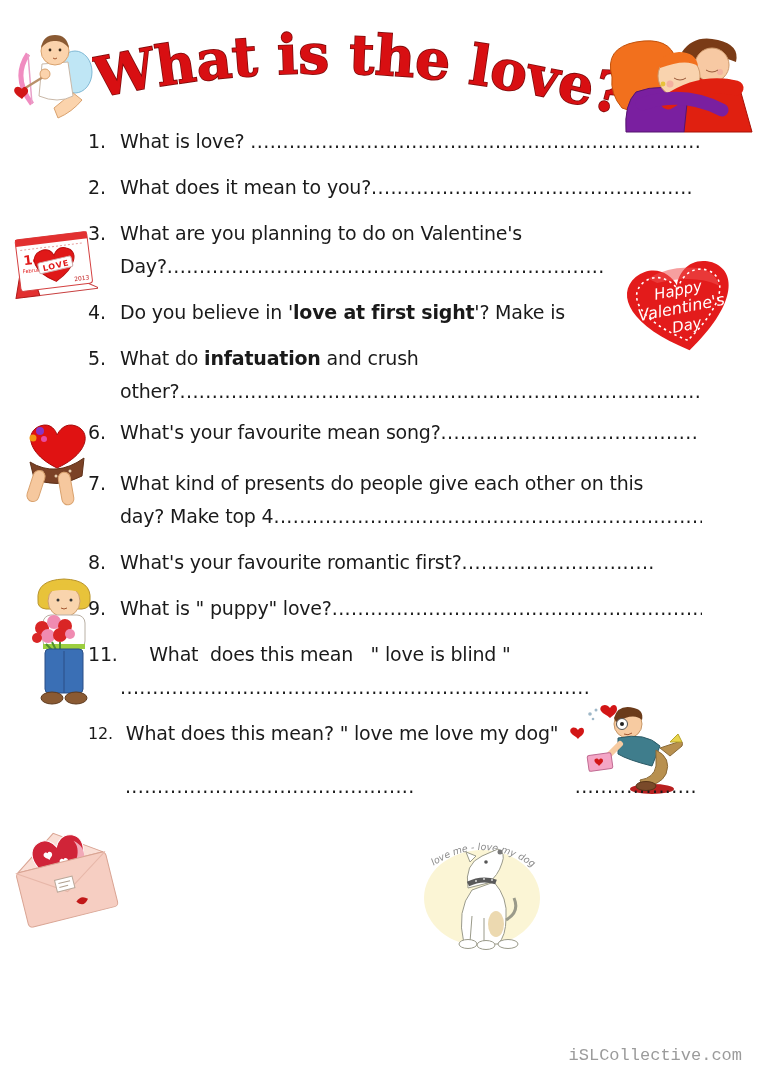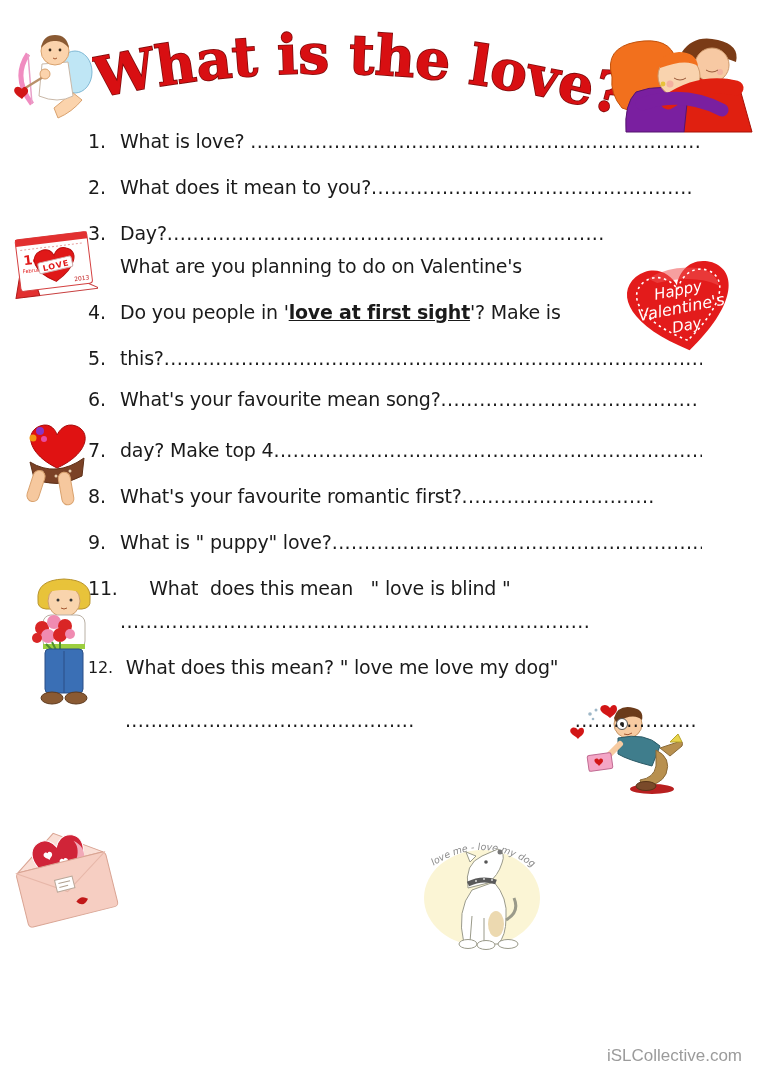--- a/index.html
+++ b/index.html
@@ -10,41 +10,41 @@
   #title-art text{font-family:"DejaVu Serif","Liberation Serif",serif;font-weight:bold;
         font-size:55px;fill:#d80f12;stroke:#7e0b0b;stroke-width:1.6px;paint-order:stroke;}
   
   #questions{position:absolute;left:88px;top:125px;width:614px;}
   .q{display:flex;margin-bottom:13px;font-size:19px;letter-spacing:-0.2px;}
   .q .num{flex:none;width:32px;white-space:pre;line-height:33px;}
   .num-small{font-size:16px;}
   .qbody{flex:1;min-width:0;}
   .line{line-height:33px;white-space:pre;overflow:hidden;}
   .seg-n{white-space:pre;}
-  .seg-b{font-weight:bold;text-decoration:underline;white-space:pre;}
+  .seg-b{font-weight:bold;white-space:pre;}
   .seg-leader{letter-spacing:0.4px;}
   .seg-gap{display:inline-block;width:160px;}
   .q:nth-child(5){margin-bottom:8px;}
   .q:nth-child(6){margin-bottom:18px;}
   .q:nth-child(11) .line:nth-child(2){margin-top:5px;}
   .q:nth-child(11){margin-bottom:20px;}
   .q:nth-child(12){margin-bottom:36px;text-align:center;}
   
   .deco{position:absolute;}
   #cupid{left:12px;top:32px;width:96px;height:88px;}
   #couple{left:600px;top:32px;width:160px;height:102px;}
   #calendar{left:2px;top:220px;width:96px;height:86px;}
   #vheart{left:610px;top:255px;width:142px;height:102px;}
   #chocbox{left:10px;top:416px;width:92px;height:90px;}
   #flowerboy{left:18px;top:576px;width:92px;height:136px;}
   #loverboy{left:566px;top:698px;width:128px;height:97px;}
   #envelope{left:4px;top:820px;width:120px;height:114px;}
   #dog{left:416px;top:826px;width:132px;height:127px;}
   #watermark{position:absolute;right:24px;top:1046px;font-size:17px;color:#9b9b9b;
-        font-family:Liberation Sans, sans-serif;}
+        font-family:Liberation Mono, monospace;}
   svg{display:block;}
 </style>
 </head>
 <body>
 
 <div id="page">
 
   <svg id="title-art" viewBox="0 0 548 118">
     <defs>
         <path id="titlecurve" d="M 6 80 Q 268 22 538 100" fill="none"></path>
@@ -244,45 +244,47 @@
       </div>
       <div class="q">
         <span class="num">2.</span>
         <div class="qbody">
           <div class="line"><span class="seg-n">What does it mean to you?</span><span class="seg-leader">..................................................</span></div>
         </div>
       </div>
       <div class="q">
         <span class="num">3.</span>
         <div class="qbody">
+          <div class="line"><span class="seg-n">What are you planning to do on Valentine's</span></div>
           <div class="line"><span class="seg-n">Day?</span><span class="seg-leader">....................................................................</span></div>
-          <div class="line"><span class="seg-n">What are you planning to do on Valentine's</span></div>
         </div>
       </div>
       <div class="q">
         <span class="num">4.</span>
         <div class="qbody">
-          <div class="line"><span class="seg-n">Do you people in '</span><span class="seg-b">love at first sight</span><span class="seg-n">'? Make is</span></div>
+          <div class="line"><span class="seg-n">Do you believe in '</span><span class="seg-b">love at first sight</span><span class="seg-n">'? Make is</span></div>
         </div>
       </div>
       <div class="q">
         <span class="num">5.</span>
         <div class="qbody">
-          <div class="line"><span class="seg-n">this?</span><span class="seg-leader">....................................................................................</span></div>
+          <div class="line"><span class="seg-n">What do </span><span class="seg-b">infatuation</span><span class="seg-n"> and crush</span></div>
+          <div class="line"><span class="seg-n">other?</span><span class="seg-leader">....................................................................................</span></div>
         </div>
       </div>
       <div class="q">
         <span class="num">6.</span>
         <div class="qbody">
           <div class="line"><span class="seg-n">What's your favourite mean song?</span><span class="seg-leader">........................................</span></div>
         </div>
       </div>
       <div class="q">
         <span class="num">7.</span>
         <div class="qbody">
+          <div class="line"><span class="seg-n">What kind of presents do people give each other on this</span></div>
           <div class="line"><span class="seg-n">day? Make top 4</span><span class="seg-leader">.......................................................................</span></div>
         </div>
       </div>
       <div class="q">
         <span class="num">8.</span>
         <div class="qbody">
           <div class="line"><span class="seg-n">What's your favourite romantic first?</span><span class="seg-leader">..............................</span></div>
         </div>
       </div>
       <div class="q">

